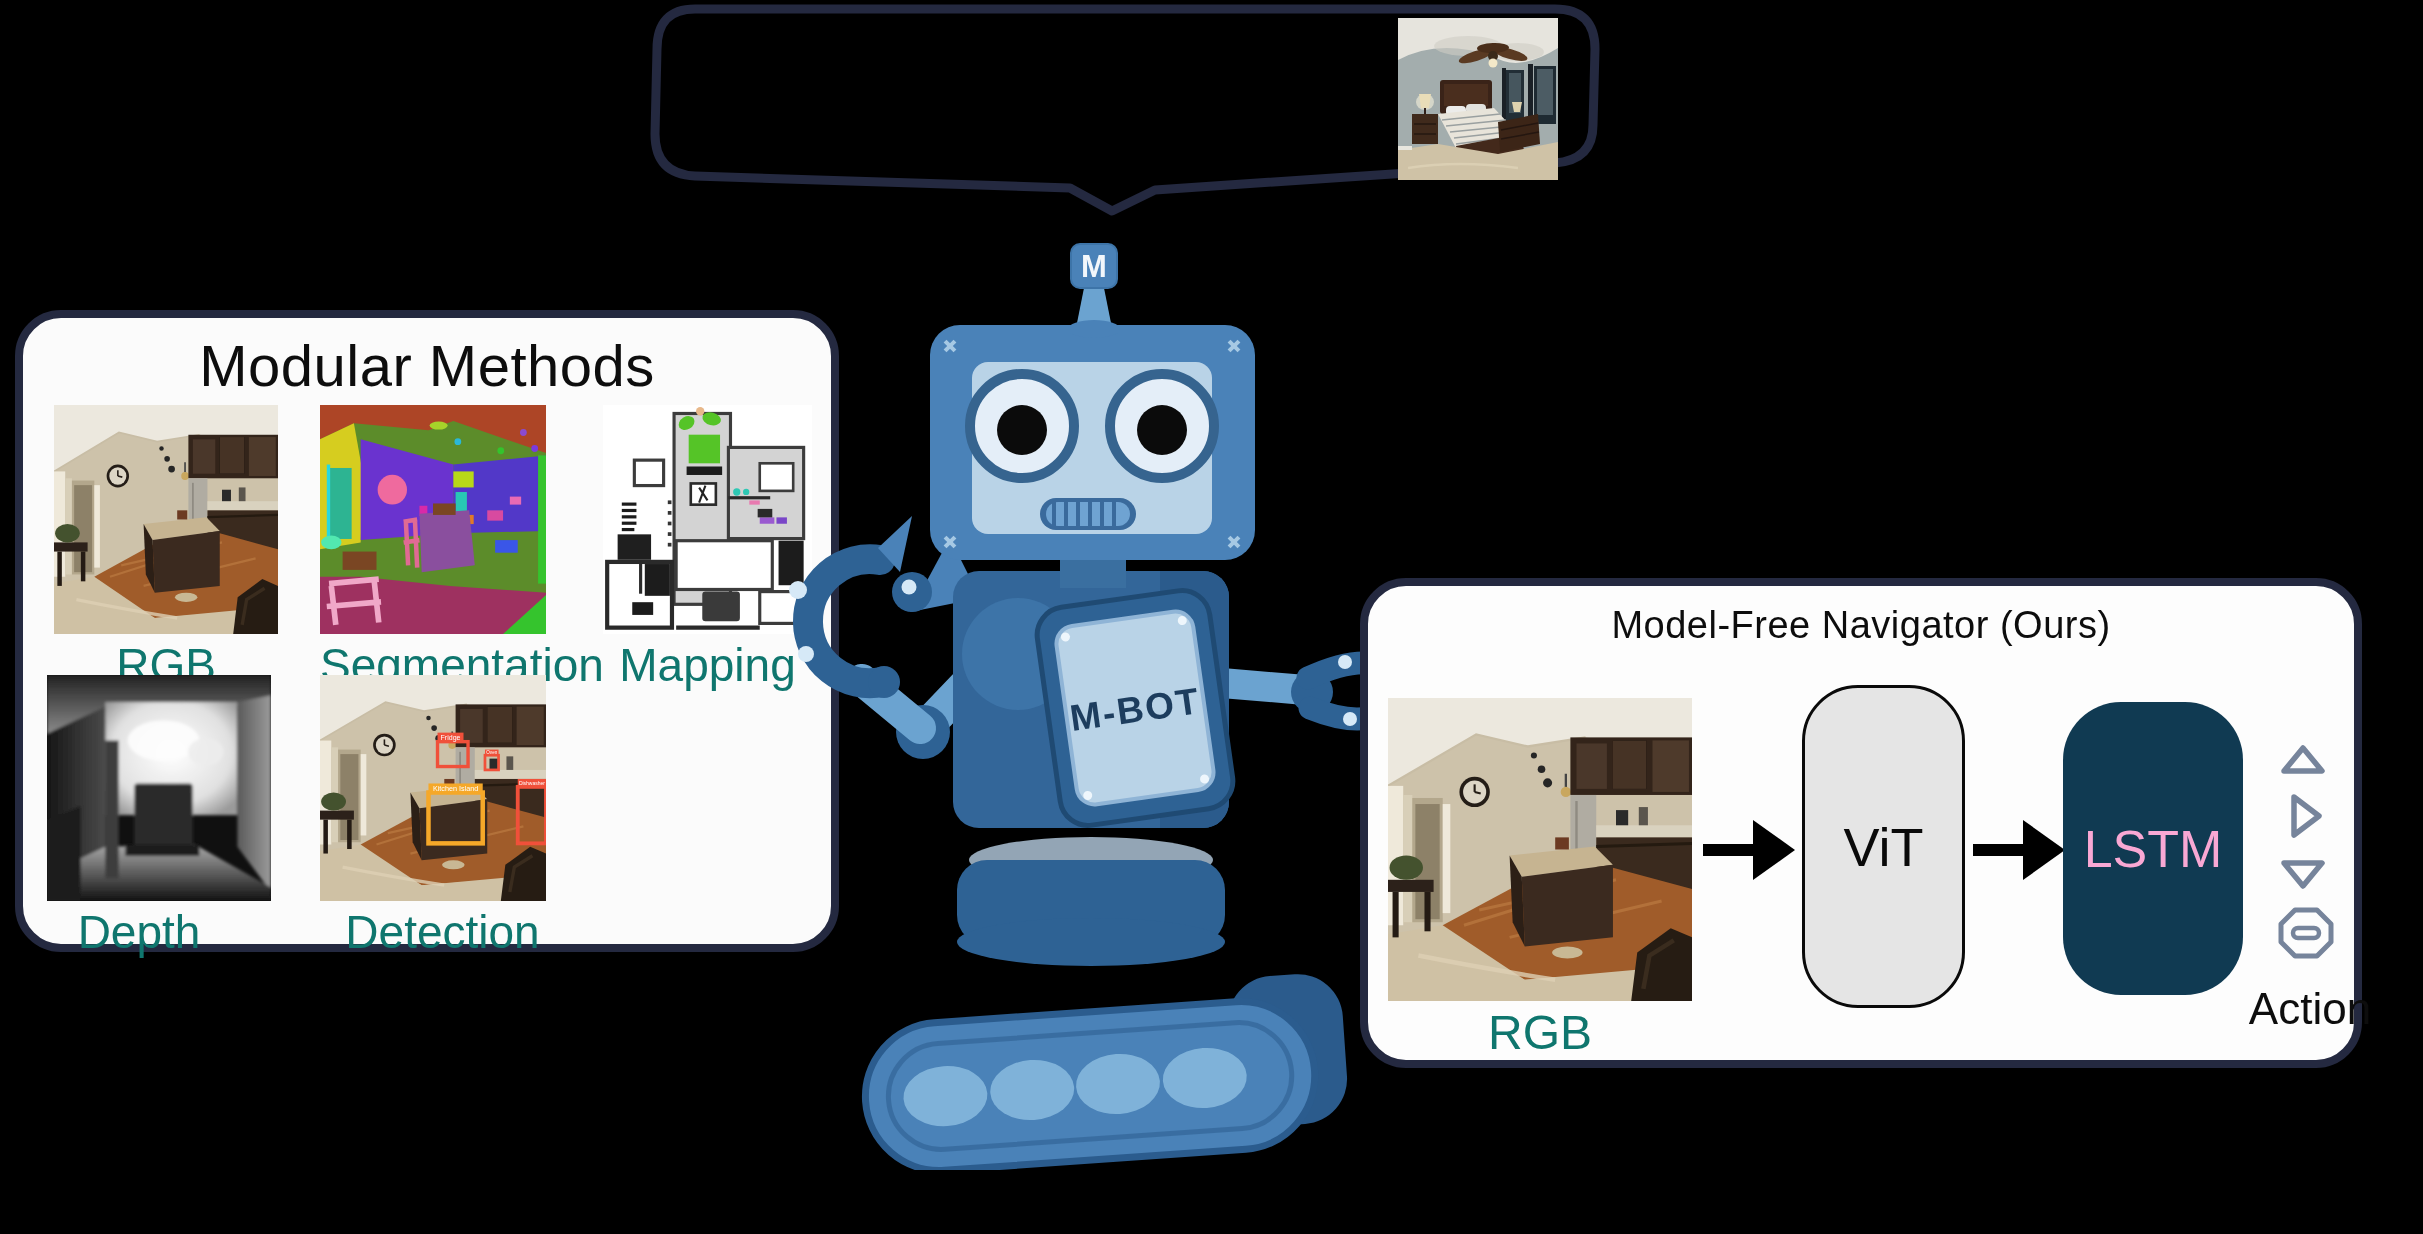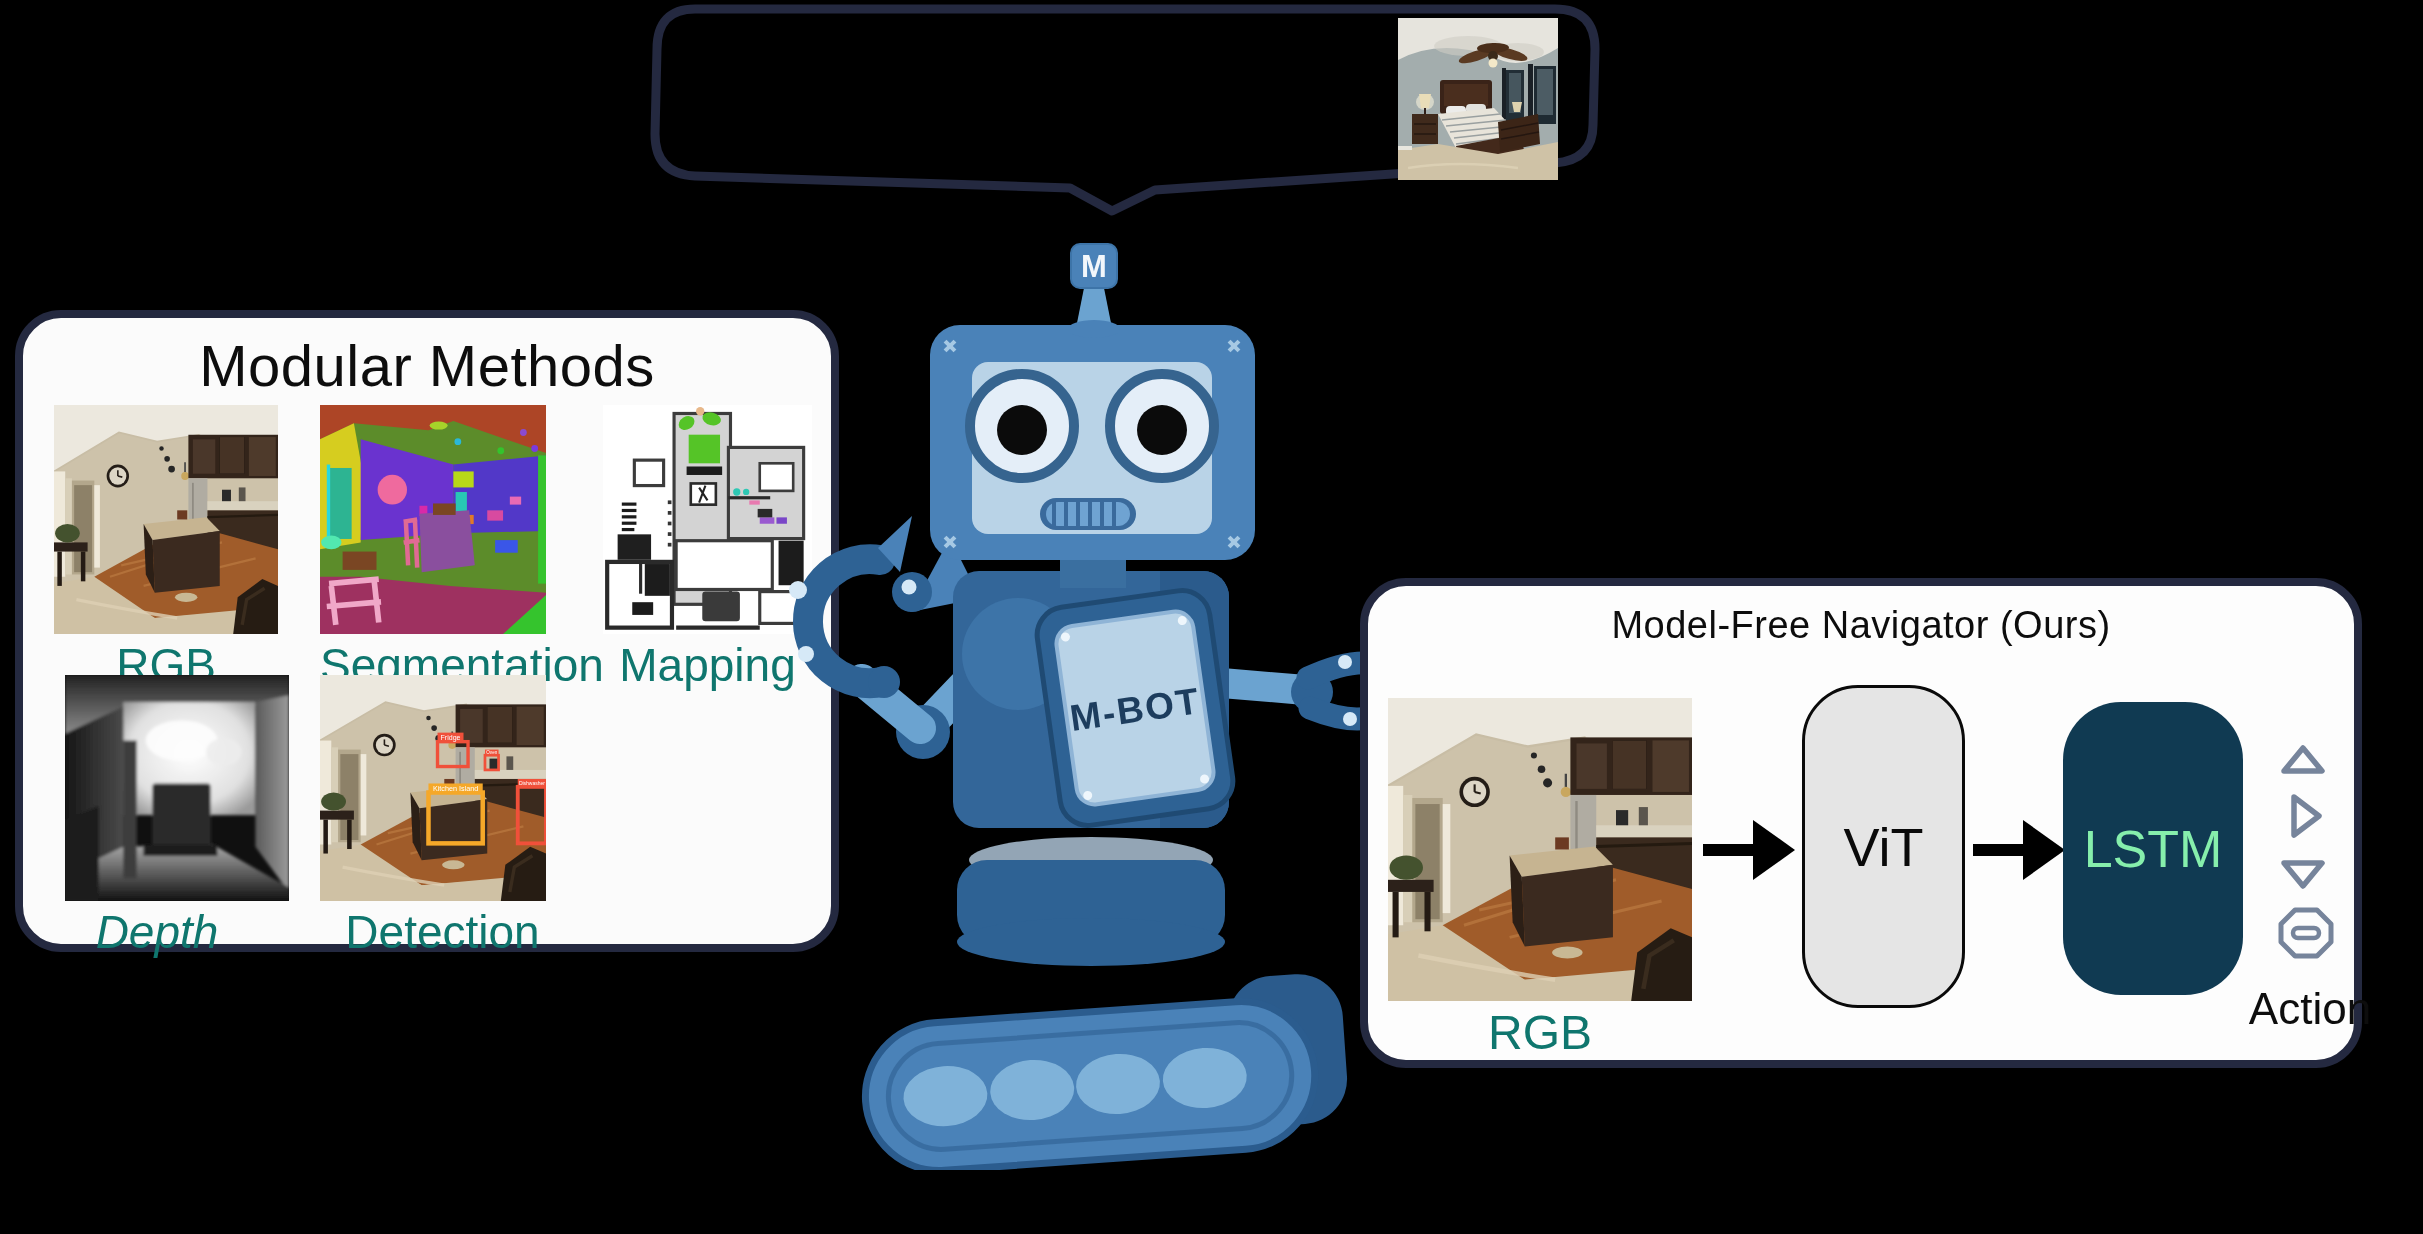--- a/index.html
+++ b/index.html
@@ -13,21 +13,21 @@
   #navigator-panel{left:1360px;top:578px;width:1002px;height:490px;z-index:30;background:#fdfdfd;}
   #navigator-panel .panel-title{margin-top:18px;font-size:38px;}
   .tile{position:absolute;text-align:center;}
   .tile svg.photo{display:block;}
   .cap{font-size:46px;font-weight:500;color:#0f766e;margin-top:6px;line-height:1.1;}
   .cap-lg{font-size:48px;}
   .flowbox{position:absolute;display:flex;align-items:center;justify-content:center;box-sizing:border-box;}
   #vit-box{left:434px;top:99px;width:163px;height:323px;background:#e5e5e5;border:3px solid #0a0a0a;border-radius:56px;
            font-size:54px;color:#0a0a0a;}
   #lstm-box{left:695px;top:116px;width:180px;height:293px;background:#103a52;border-radius:58px;
-            font-size:52px;color:#86efac;}
+            font-size:52px;color:#f9a8d4;}
   .action-label{position:absolute;left:837px;top:398px;width:210px;text-align:center;font-size:44px;color:#0d0d0d;}
   #bubble{left:610px;top:0;z-index:5;}
   #robot{left:760px;top:230px;z-index:20;}
 </style>
 </head>
 <body>
 
 <div class="canvas">
 
 <svg width="0" height="0" style="position:absolute" aria-hidden="true">
@@ -209,21 +209,21 @@
       <rect x="40" y="150" width="24" height="30" fill="#1c1c1c"></rect>
       <rect x="28" y="186" width="20" height="12" fill="#1c1c1c"></rect>
       <rect x="95" y="176" width="36" height="28" rx="3" fill="#3a3a3a"></rect>
       <rect x="168" y="128" width="24" height="42" fill="#1c1c1c"></rect>
       <rect x="150" y="176" width="42" height="30" fill="#ffffff" stroke="#3c3c3c" stroke-width="3"></rect>
       <line x1="70" y1="210" x2="150" y2="210" stroke="#2a2a2a" stroke-width="4"></line>
     </svg>
     <div class="cap">Mapping</div>
   </div>
 
-  <div class="tile" style="left:42px;top:357px;width:184px;font-style:italic;">
+  <div class="tile" style="left:24px;top:357px;width:184px;">
     <svg class="photo" width="224" height="226" viewBox="0 0 200 200" preserveAspectRatio="none">
       <defs>
         <linearGradient id="dg-left" x1="0" y1="0" x2="1" y2="0">
           <stop offset="0" stop-color="#161616"></stop>
               <stop offset="1" stop-color="#4a4a4a"></stop>
         </linearGradient>
         <linearGradient id="dg-right" x1="1" y1="0" x2="0" y2="0">
           <stop offset="0" stop-color="#9a9a9a"></stop>
               <stop offset="1" stop-color="#5a5a5a"></stop>
         </linearGradient>

